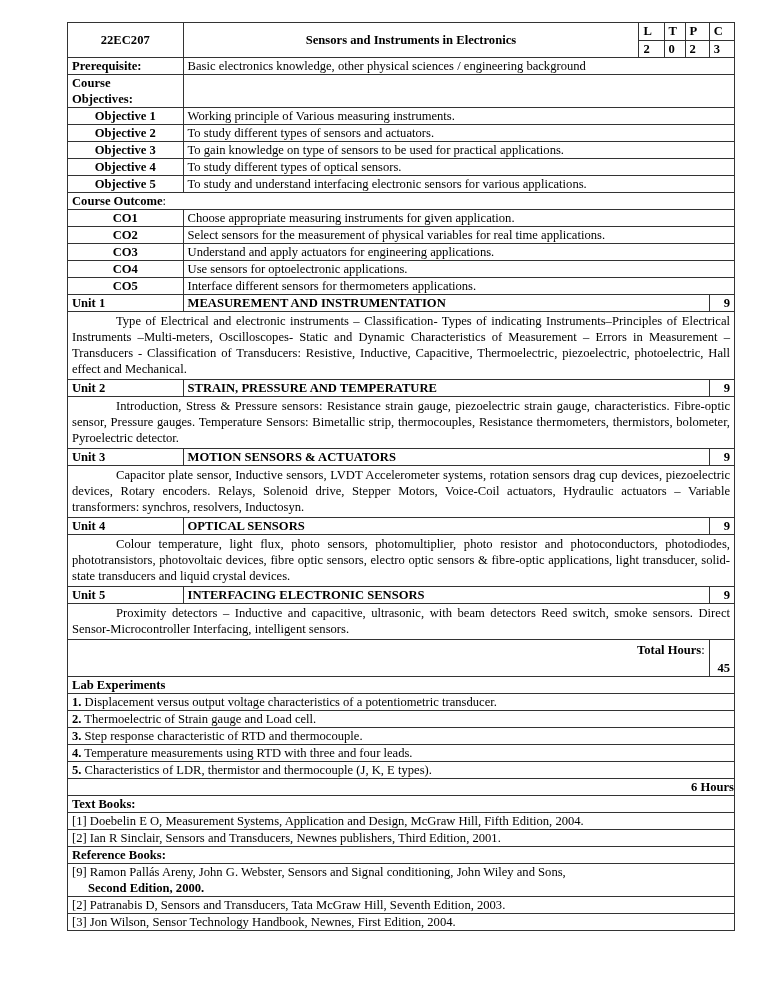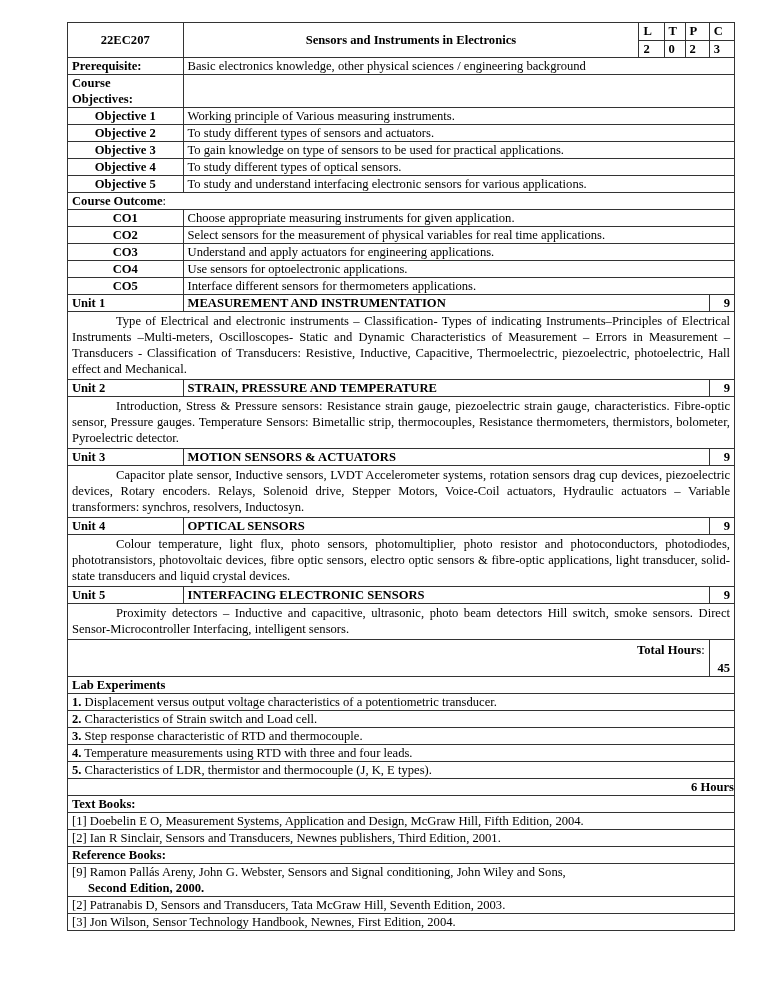--- a/index.html
+++ b/index.html
@@ -138,36 +138,36 @@
   <tr>
     <td colspan="7" class="para"><span class="ind"></span><span>Colour temperature, light flux, photo sensors, photomultiplier, photo resistor and photoconductors, photodiodes, phototransistors, photovoltaic devices, fibre optic sensors, electro optic sensors &amp; fibre-optic applications, light transducer, solid-state transducers and liquid crystal devices.</span></td>
   </tr>
 
   <tr>
     <td class="b">Unit 5</td>
     <td colspan="5" class="b">INTERFACING ELECTRONIC SENSORS</td>
     <td class="b r">9</td>
   </tr>
   <tr>
-    <td colspan="7" class="para"><span class="ind"></span><span>Proximity detectors – Inductive and capacitive, ultrasonic, photo beam detectors Hill switch, smoke sensors. Direct Sensor-Microcontroller Interfacing, intelligent sensors.</span></td>
+    <td colspan="7" class="para"><span class="ind"></span><span>Proximity detectors – Inductive and capacitive, ultrasonic, with beam detectors Reed switch, smoke sensors. Direct Sensor-Microcontroller Interfacing, intelligent sensors.</span></td>
   </tr>
 
   <tr>
     <td colspan="6" class="r" style="height:34px; padding-top:2px;"><span class="b">Total Hours</span><span>:</span></td>
     <td class="b r" style="vertical-align:bottom;">45</td>
   </tr>
 
   <tr>
     <td colspan="7" class="b">Lab Experiments</td>
   </tr>
   <tr>
     <td colspan="7"><span class="b">1.</span><span> Displacement versus output voltage characteristics of a potentiometric transducer.</span></td>
   </tr>
   <tr>
-    <td colspan="7"><span class="b">2.</span><span> Characteristics of Strain switch and Load cell.</span></td>
+    <td colspan="7"><span class="b">2.</span><span> Thermoelectric of Strain gauge and Load cell.</span></td>
   </tr>
   <tr>
     <td colspan="7"><span class="b">3.</span><span> Step response characteristic of RTD and thermocouple.</span></td>
   </tr>
   <tr>
     <td colspan="7"><span class="b">4.</span><span> Temperature measurements using RTD with three and four leads.</span></td>
   </tr>
   <tr>
     <td colspan="7"><span class="b">5.</span><span> Characteristics of LDR, thermistor and thermocouple (J, K, E types).</span></td>
   </tr>

